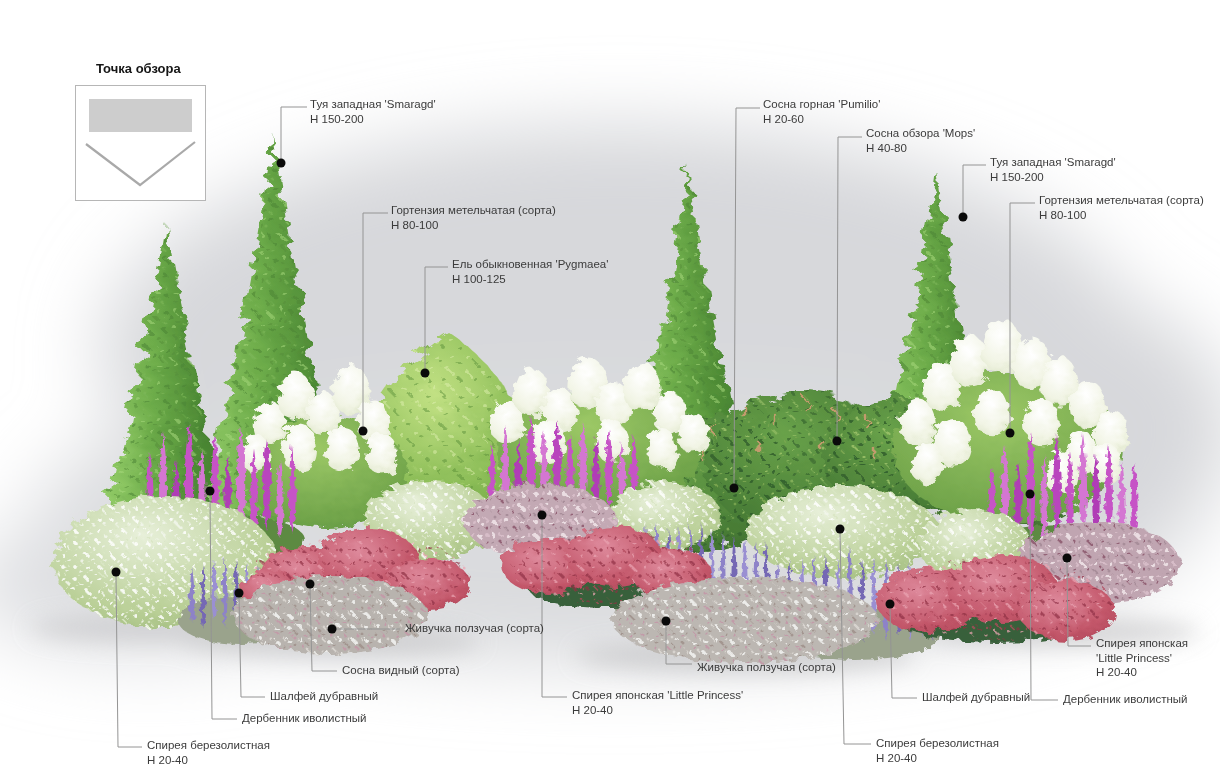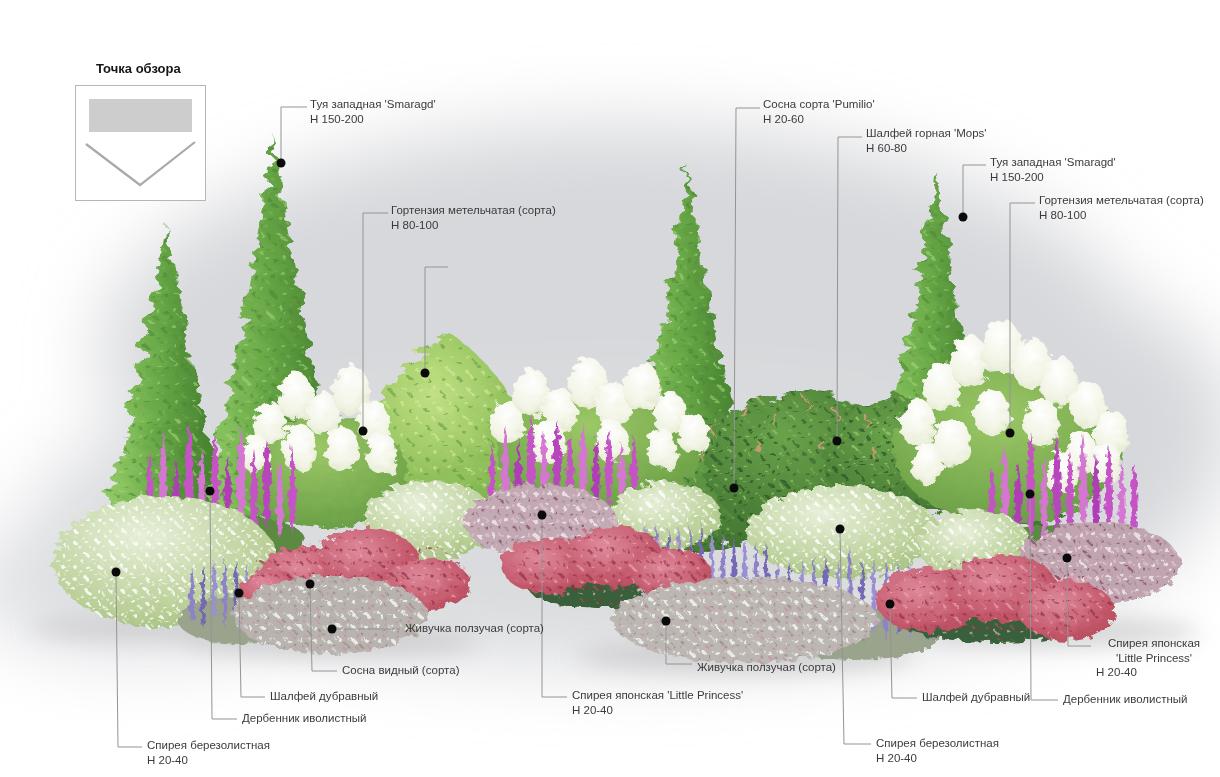--- a/index.html
+++ b/index.html
@@ -1,21 +1,21 @@
 <!DOCTYPE html>
 <html><head>
 <meta charset="utf-8">
 <style>
   html,body{margin:0;padding:0;background:#fff;}
   #stage{position:relative;width:1220px;height:777px;background:#ffffff;overflow:hidden;
          font-family:"Liberation Sans", sans-serif;}
   svg{display:block;}
   .scene{position:absolute;left:0;top:0;}
   .label{position:absolute;font-size:11.5px;line-height:14.5px;color:#3b3b3b;white-space:nowrap;}
-  .label .lname{white-space:inherit;text-align:center;}
+  .label .lname{white-space:inherit;}
   .label.wrap{white-space:normal;max-width:116px;}
   .legend{position:absolute;left:75px;top:85px;width:129px;height:114px;background:#fff;
           border:1px solid #b6b6b6;}
   .legend-title{position:absolute;left:96px;top:61px;font-size:13px;font-weight:bold;color:#161616;}
 </style>
 </head>
 <body>
 
 <div id="stage">
 
@@ -439,27 +439,31 @@
 </div>
 
 <div class="label" style="left:310px;top:97px">
   <div class="lname">Туя западная 'Smaragd'</div>
   <div class="lheight">H 150-200</div>
 </div>
 <div class="label" style="left:391px;top:203px">
   <div class="lname">Гортензия метельчатая (сорта)</div>
   <div class="lheight">H 80-100</div>
 </div>
+<div class="label" style="left:452px;top:257px">
+  <div class="lname">Ель обыкновенная 'Pygmaea'</div>
+  <div class="lheight">H 100-125</div>
+</div>
 <div class="label" style="left:763px;top:97px">
-  <div class="lname">Сосна сорта 'Pumilio'</div>
+  <div class="lname">Сосна горная 'Pumilio'</div>
   <div class="lheight">H 20-60</div>
 </div>
 <div class="label" style="left:866px;top:126px">
-  <div class="lname">Шалфей горная 'Mops'</div>
-  <div class="lheight">H 60-80</div>
+  <div class="lname">Сосна обзора 'Mops'</div>
+  <div class="lheight">H 40-80</div>
 </div>
 <div class="label" style="left:990px;top:155px">
   <div class="lname">Туя западная 'Smaragd'</div>
   <div class="lheight">H 150-200</div>
 </div>
 <div class="label" style="left:1039px;top:193px">
   <div class="lname">Гортензия метельчатая (сорта)</div>
   <div class="lheight">H 80-100</div>
 </div>
 <div class="label" style="left:405px;top:621px">

